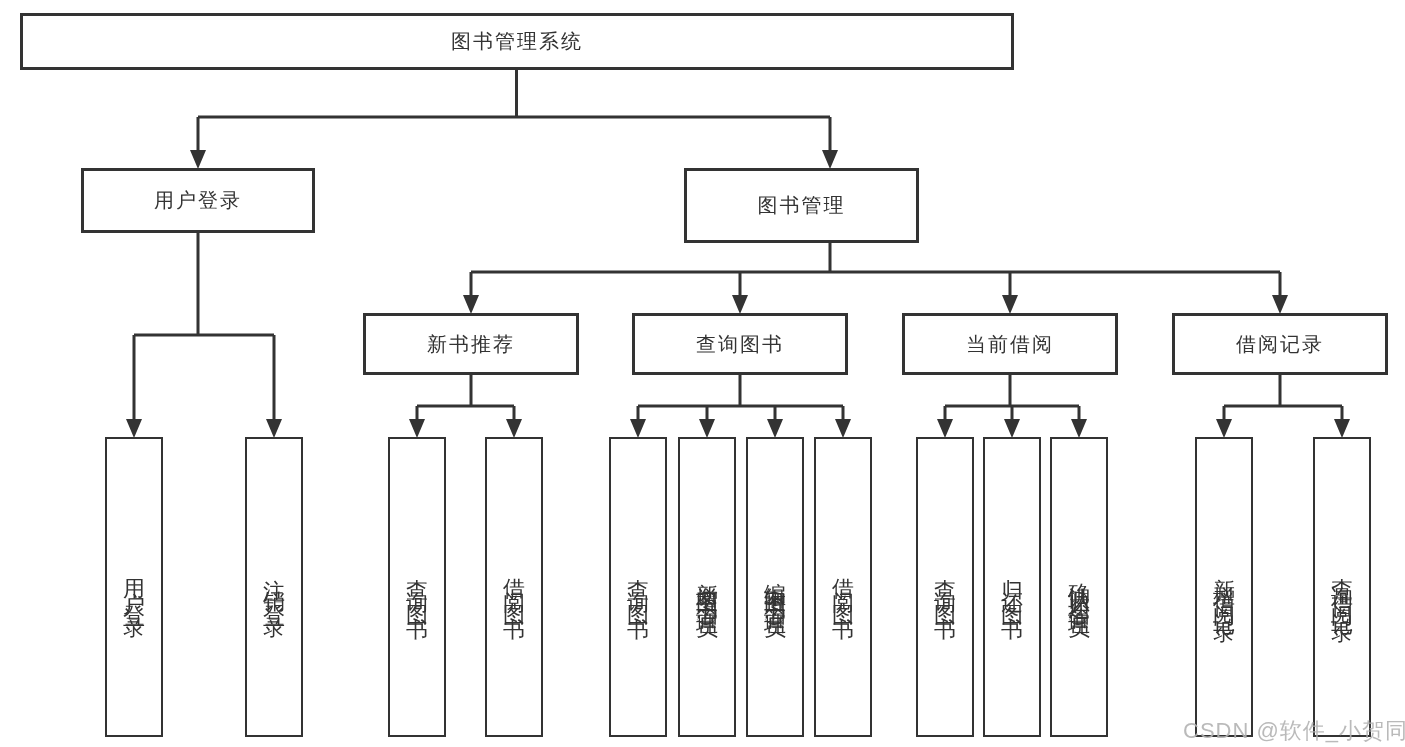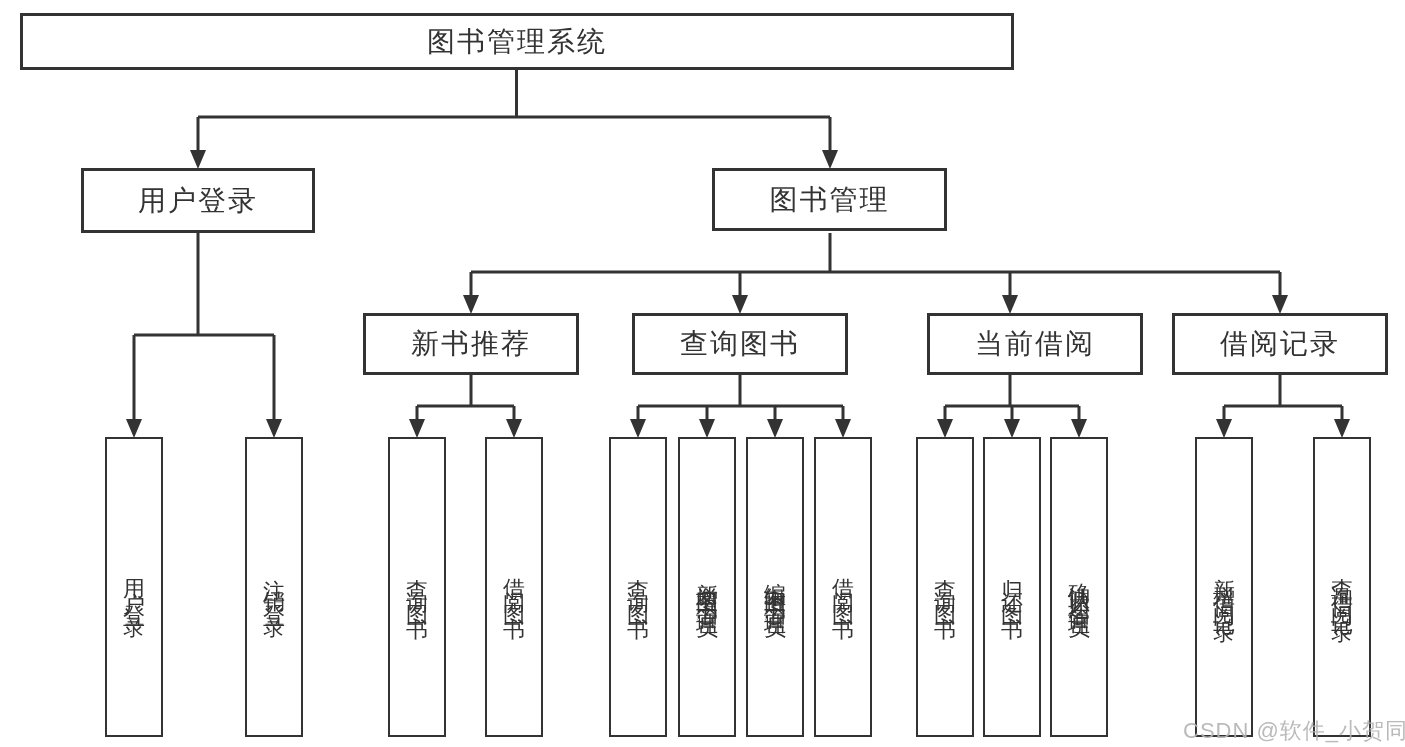--- a/index.html
+++ b/index.html
@@ -22,31 +22,31 @@
   }
   .node {
     position: absolute;
     box-sizing: border-box;
     border: 3px solid #333333;
     background: #ffffff;
     display: flex;
     align-items: center;
     justify-content: center;
     color: #333333;
-    font-size: 28px;
+    font-size: 20px;
     letter-spacing: 2px;
     white-space: nowrap;
   }
   .node--root   { left: 20px;   top: 13px;  width: 994px; height: 57px; }
   .node--login  { left: 81px;   top: 168px; width: 234px; height: 65px; }
-  .node--mgmt   { left: 712px;  top: 168px; width: 235px; height: 63px; }
+  .node--mgmt   { left: 684px;  top: 168px; width: 235px; height: 75px; }
   .node--l3     { top: 313px; height: 62px; width: 216px; }
   .node--rec    { left: 363px;  }
   .node--borrow { left: 632px;  }
-  .node--cur    { left: 902px; margin-left: 25px;  }
+  .node--cur    { left: 902px;  }
   .node--hist   { left: 1172px; }
 
   .leaf {
     position: absolute;
     box-sizing: border-box;
     border: 2.5px solid #333333;
     background: #ffffff;
     top: 437px;
     width: 58px;
     height: 300px;

